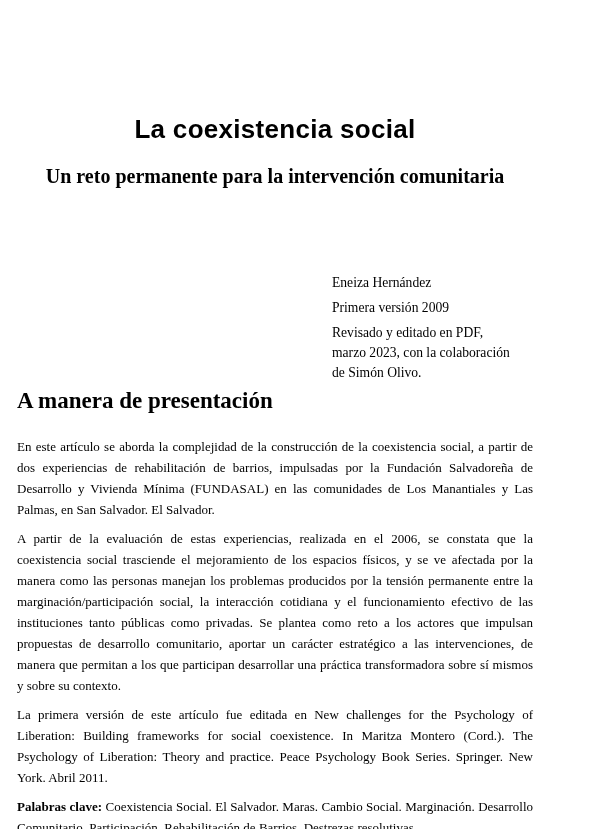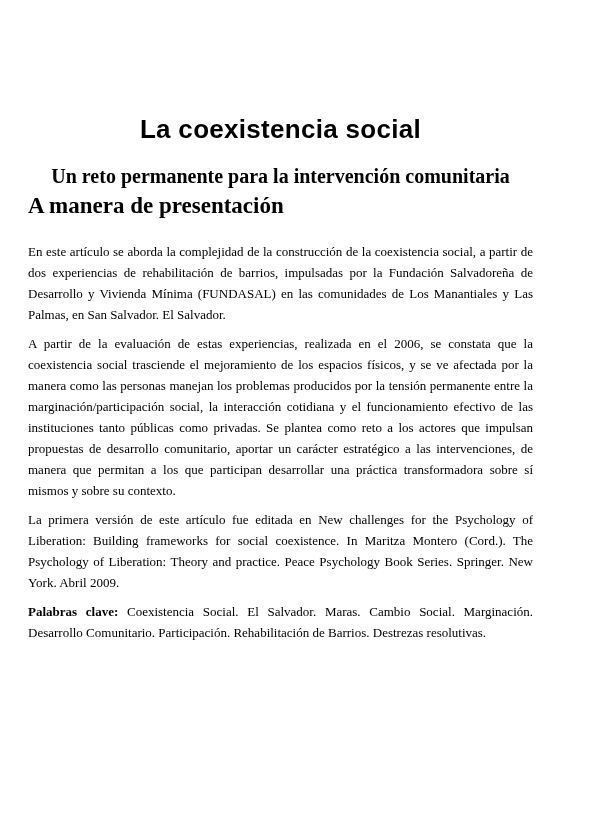--- a/index.html
+++ b/index.html
@@ -7,21 +7,21 @@
     padding: 0;
     background: #ffffff;
   }
   .page {
     position: relative;
     width: 556px;
     height: 829px;
     background: #ffffff;
     color: #000000;
     box-sizing: border-box;
-    padding: 117px 23px 0 28px;
+    padding: 117px 23px 0 17px;
     overflow: hidden;
   }
   .doc-title {
     font-family: "Liberation Sans", sans-serif;
     font-weight: bold;
     font-size: 26px;
     line-height: 25px;
     letter-spacing: 0.3px;
     text-align: center;
     margin: 0;
@@ -68,23 +68,28 @@
 </style>
 </head>
 <body>
 
 <div class="page">
 
   <h1 class="doc-title">La coexistencia social</h1>
 
   <h2 class="doc-subtitle">Un reto permanente para la intervención comunitaria</h2>
 
+  <div class="author-block">
+    <p>Eneiza Hernández</p>
+    <p>Primera versión 2009</p>
+    <p>Revisado y editado en PDF, marzo 2023, con la colaboración de Simón Olivo.</p>
+  </div>
 
   <h3 class="section-heading">A manera de presentación</h3>
 
   <div class="body-text">
     <p>En este artículo se aborda la complejidad de la construcción de la coexistencia social, a partir de dos experiencias de rehabilitación de barrios, impulsadas por la Fundación Salvadoreña de Desarrollo y Vivienda Mínima (FUNDASAL) en las comunidades de Los Manantiales y Las Palmas, en San Salvador. El Salvador.</p>
     <p>A partir de la evaluación de estas experiencias, realizada en el 2006, se constata que la coexistencia social trasciende el mejoramiento de los espacios físicos, y se ve afectada por la manera como las personas manejan los problemas producidos por la tensión permanente entre la marginación/participación social, la interacción cotidiana y el funcionamiento efectivo de las instituciones tanto públicas como privadas. Se plantea como reto a los actores que impulsan propuestas de desarrollo comunitario, aportar un carácter estratégico a las intervenciones, de manera que permitan a los que participan desarrollar una práctica transformadora sobre sí mismos y sobre su contexto.</p>
-    <p>La primera versión de este artículo fue editada en New challenges for the Psychology of Liberation: Building frameworks for social coexistence. In Maritza Montero (Cord.). The Psychology of Liberation: Theory and practice. Peace Psychology Book Series. Springer. New York. Abril 2009.</p>
+    <p>La primera versión de este artículo fue editada en New challenges for the Psychology of Liberation: Building frameworks for social coexistence. In Maritza Montero (Cord.). The Psychology of Liberation: Theory and practice. Peace Psychology Book Series. Springer. New York. Abril 2011.</p>
     <p class="keywords"><strong>Palabras clave:</strong> <span>Coexistencia Social. El Salvador. Maras. Cambio Social. Marginación. Desarrollo Comunitario. Participación. Rehabilitación de Barrios. Destrezas resolutivas.</span></p>
   </div>
 
 </div>
 
 </body></html>

